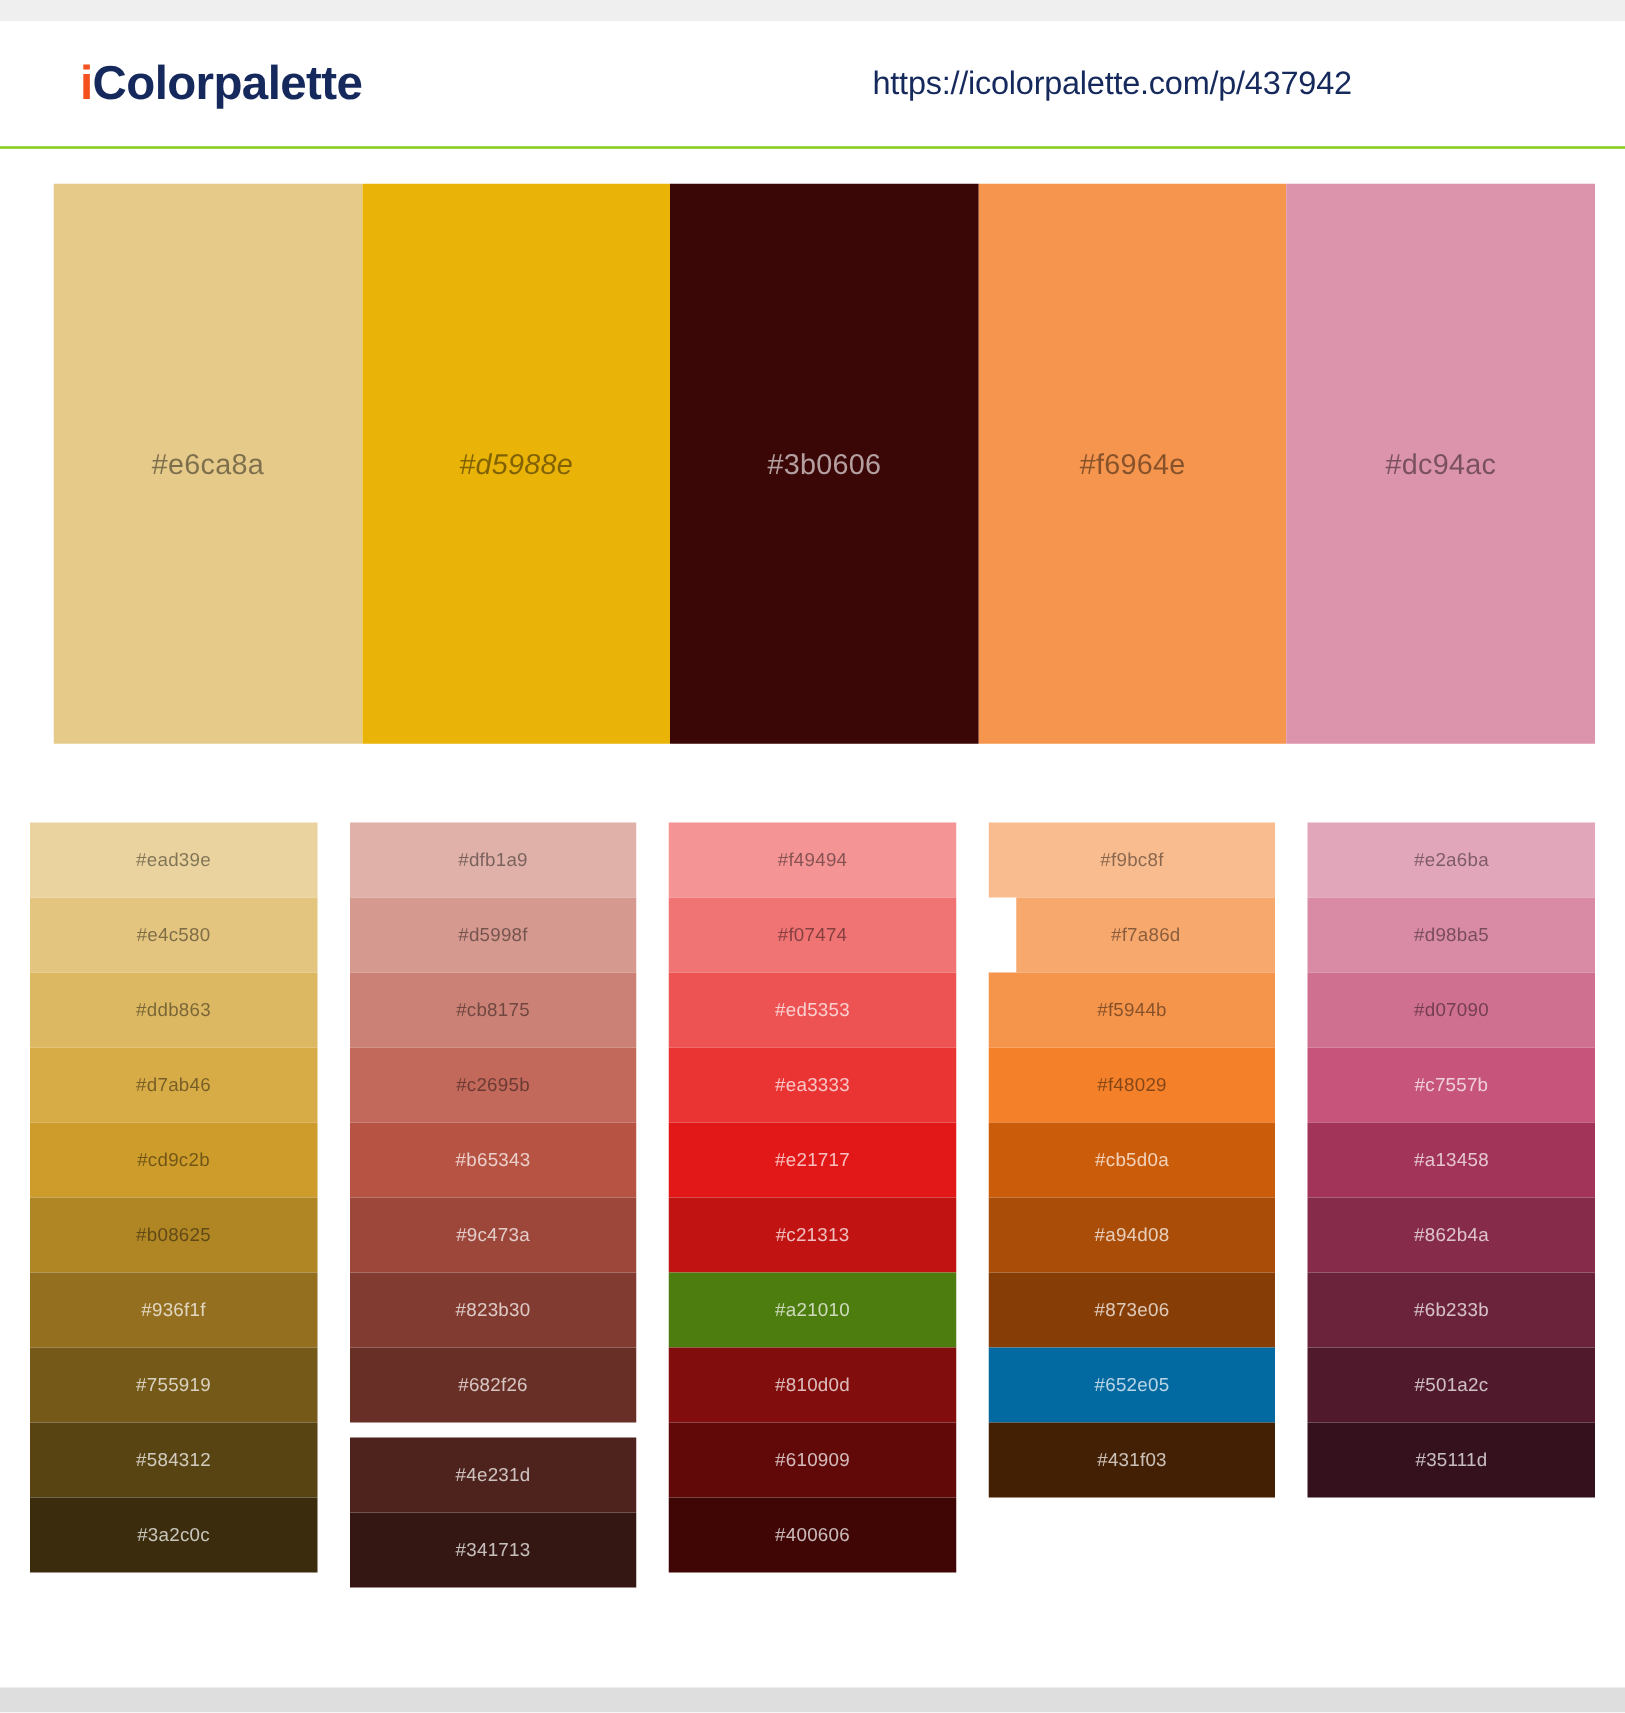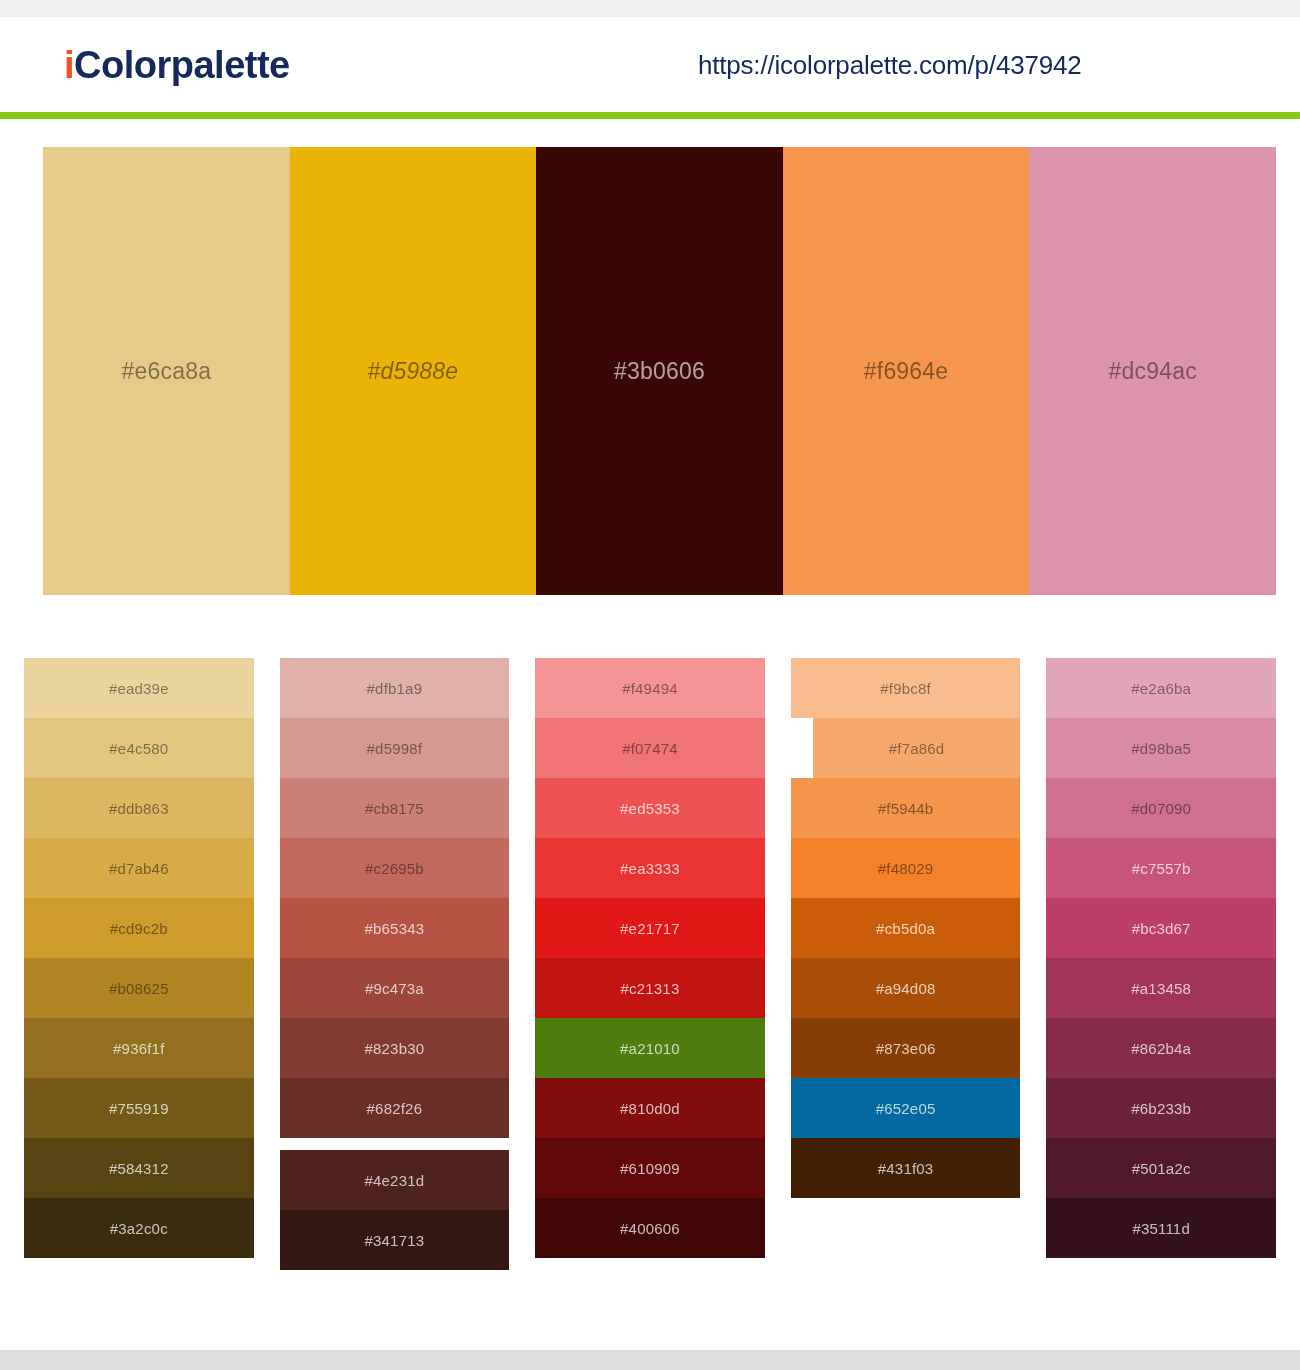--- a/index.html
+++ b/index.html
@@ -22,21 +22,21 @@
     height: 17px;
     width: 100%;
     background: #efefef;
   }
 
   
   .site-header {
     height: 102px;
     width: 100%;
     background: #ffffff;
-    border-bottom: 7px solid #84cc16;
+    border-bottom: 2px solid #84cc16;
     display: flex;
     align-items: center;
     position: relative;
   }
   .brand {
     margin-left: 64px;
     font-size: 38px;
     font-weight: bold;
     letter-spacing: -0.5px;
     line-height: 1;
@@ -198,21 +198,20 @@
         <div class="shade-cell" style="background: rgb(169, 77, 8); color: rgba(255, 255, 255, 0.72);">#a94d08</div>
         <div class="shade-cell" style="background: rgb(135, 62, 6); color: rgba(255, 255, 255, 0.72);">#873e06</div>
         <div class="shade-cell" style="background: #0369a1; color: rgba(255, 255, 255, 0.72);">#652e05</div>
         <div class="shade-cell" style="background: rgb(67, 31, 3); color: rgba(255, 255, 255, 0.72);">#431f03</div>
       </div>
       <div class="shade-col">
         <div class="shade-cell" style="background: rgb(226, 166, 186); color: rgba(0, 0, 0, 0.45);">#e2a6ba</div>
         <div class="shade-cell" style="background: rgb(217, 139, 165); color: rgba(0, 0, 0, 0.45);">#d98ba5</div>
         <div class="shade-cell" style="background: rgb(208, 112, 144); color: rgba(0, 0, 0, 0.45);">#d07090</div>
         <div class="shade-cell" style="background: rgb(199, 85, 123); color: rgba(255, 255, 255, 0.72);">#c7557b</div>
-        <div class="shade-cell" style="background: rgb(188, 61, 103); color: rgba(255, 255, 255, 0.72);">#bc3d67</div>
         <div class="shade-cell" style="background: rgb(161, 52, 88); color: rgba(255, 255, 255, 0.72);">#a13458</div>
         <div class="shade-cell" style="background: rgb(134, 43, 74); color: rgba(255, 255, 255, 0.72);">#862b4a</div>
         <div class="shade-cell" style="background: rgb(107, 35, 59); color: rgba(255, 255, 255, 0.72);">#6b233b</div>
         <div class="shade-cell" style="background: rgb(80, 26, 44); color: rgba(255, 255, 255, 0.72);">#501a2c</div>
         <div class="shade-cell" style="background: rgb(53, 17, 29); color: rgba(255, 255, 255, 0.72);">#35111d</div>
       </div>
     </div>
 </section>
 
 <div class="footer-spacer"></div>

